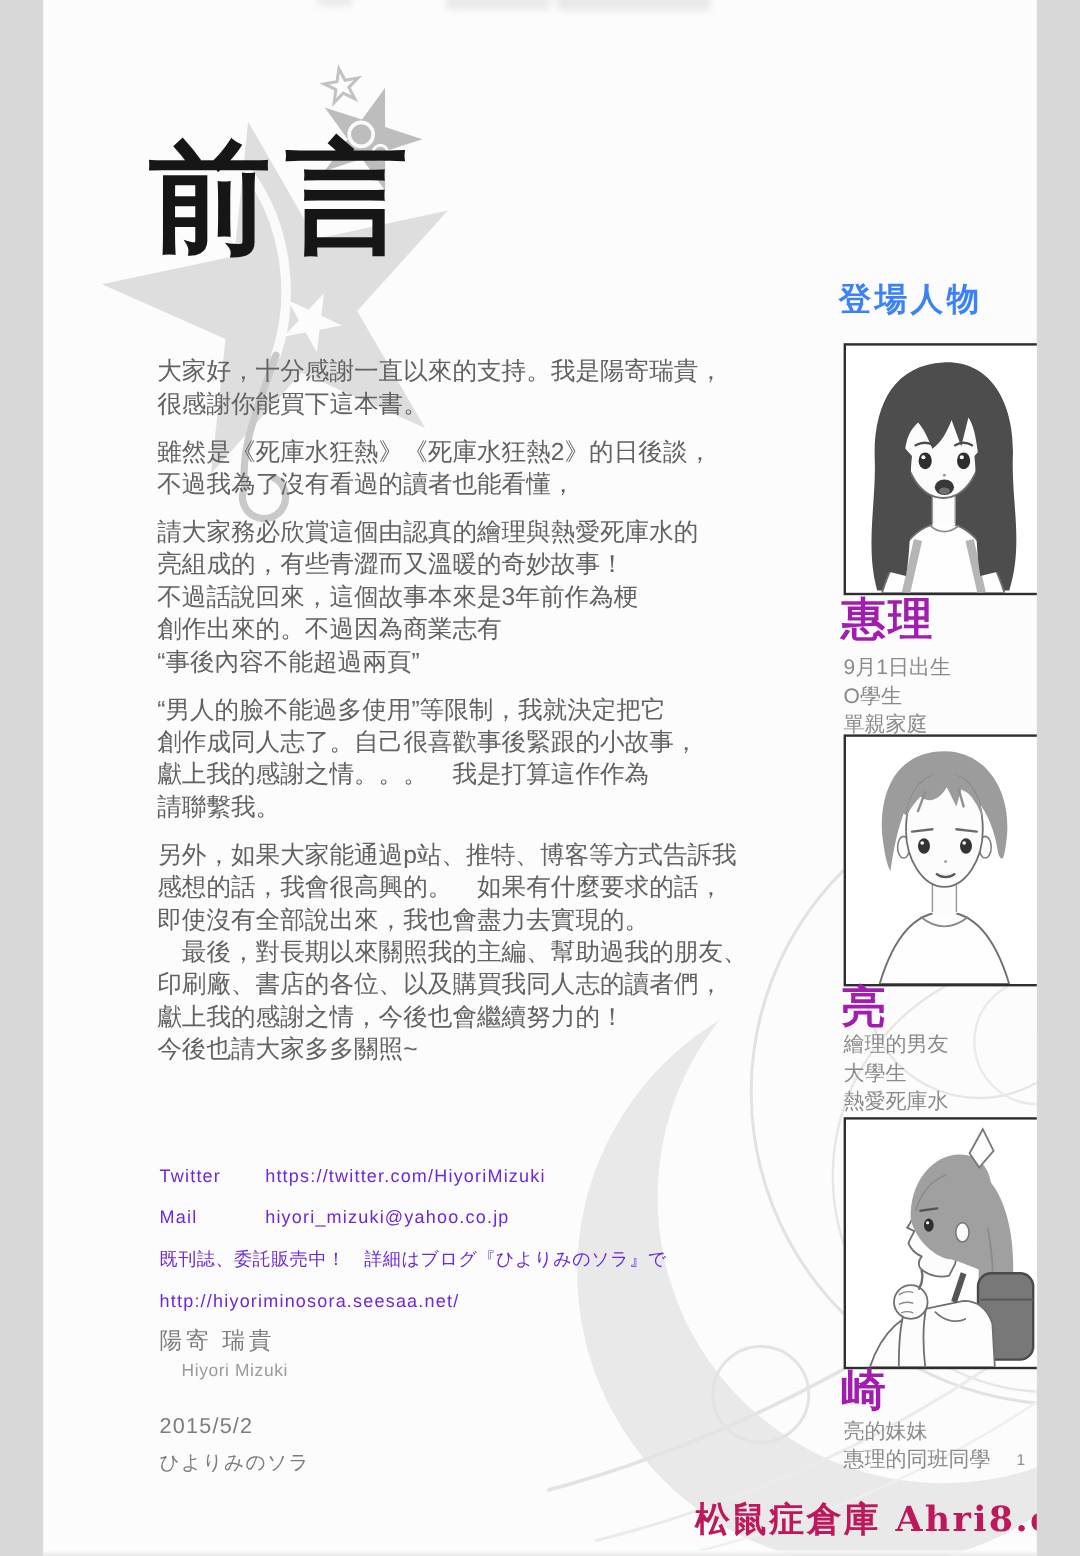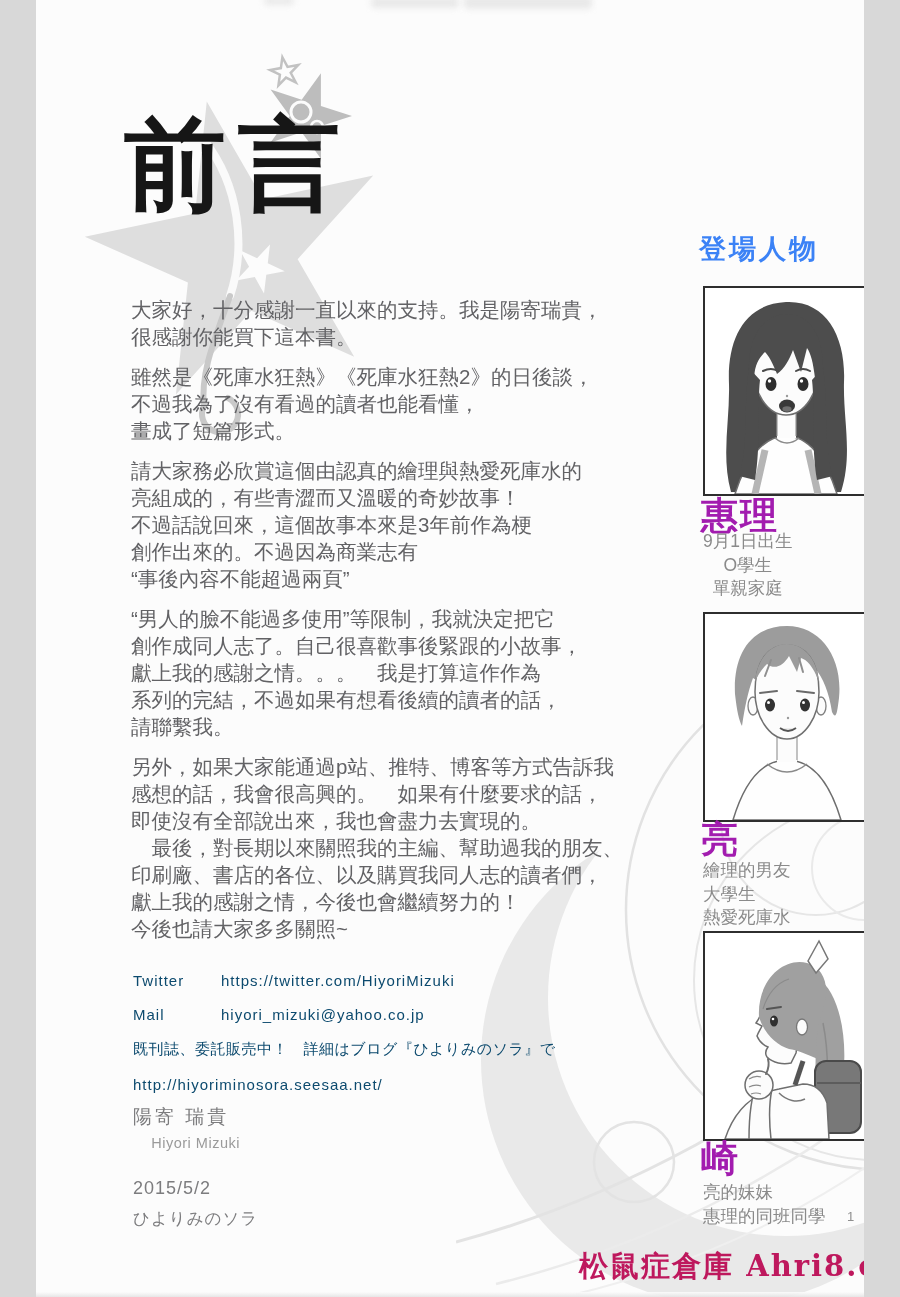--- a/index.html
+++ b/index.html
@@ -21,21 +21,21 @@
     font-size:102px; line-height:1.05; font-weight:900; color:#161616; letter-spacing:12px;
   }
   .body-text {
     position:absolute; left:95px; top:296px; width:530px; z-index:2;
     font-size:20.5px; line-height:27px; color:#626265; font-weight:500;
   }
   .para { margin-bottom:13px; }
   .bline { white-space:pre-wrap; }
 
   .contact { position:absolute; left:97px; top:972px; z-index:2;
-    font-size:15px; color:#0c4a6e; letter-spacing:1px; }
+    font-size:15px; color:#6d28d9; letter-spacing:1px; }
   .contact .crow { margin-bottom:17px; display:flex; }
   .contact .clabel { width:88px; flex:0 0 auto; }
   .contact .cnote { letter-spacing:.5px; }
 
   .author { position:absolute; left:97px; top:1104px; z-index:2; color:#7c7c7e; }
   .a-kanji { font-size:19px; letter-spacing:3px; }
   .a-romaji { font-size:14.5px; color:#9a9a9a; margin-top:5px; letter-spacing:.5px;text-align:center; }
   .a-date { font-size:18px; margin-top:27px; letter-spacing:1px; }
   .a-circle { font-size:16.5px; margin-top:9px; letter-spacing:1px; }
 
@@ -43,21 +43,21 @@
     font-size:27px; font-weight:600; color:#3b82f6; letter-spacing:3px; }
   .char-frame { position:absolute; left:667px; width:163px; height:206px; z-index:2;
     border:2px solid #2e2e2e; background:#fff; }
   .cf1 { top:286px; } .cf2 { top:612px; } .cf3 { top:931px; }
   .char-frame svg { display:block; width:100%; height:100%; }
   .char-name { position:absolute; left:665px; z-index:2;
     font-size:37px; font-weight:800; color:#a21caf; line-height:1; letter-spacing:2px; }
   .cn1 { top:497px; } .cn2 { top:821px; } .cn3 { top:1140px; }
   .char-details { position:absolute; left:667px; z-index:2;
     font-size:17.5px; line-height:23.5px; color:#8a8a8a; }
-  .cd1 { top:530px;text-align:center; } .cd2 { top:859px; } .cd3 { top:1181px; }
+  .cd1 { top:545px; } .cd2 { top:859px; } .cd3 { top:1181px; }
 
   .page-num { position:absolute; left:811px; top:1209px; z-index:2;
     font-size:13px; color:#8f8f8f; }
   .watermark { position:absolute; left:540px; top:1247px; width:356px; z-index:3;
     text-align:right; font-family:"DejaVu Serif","Liberation Serif",serif;
     font-size:29px; font-weight:600; color:#be185d; letter-spacing:2px; white-space:nowrap; }
 </style>
 </head>
 <body>
 
@@ -105,34 +105,32 @@
   <div class="title">前言</div>
 
   <div class="body-text">
       <div class="para">
         <div class="bline">大家好，十分感謝一直以來的支持。我是陽寄瑞貴，</div>
         <div class="bline">很感謝你能買下這本書。</div>
       </div>
       <div class="para">
         <div class="bline">雖然是《死庫水狂熱》《死庫水狂熱2》的日後談，</div>
         <div class="bline">不過我為了沒有看過的讀者也能看懂，</div>
-        <div class="bline">畫成了短篇形式。</div>
       </div>
       <div class="para">
         <div class="bline">請大家務必欣賞這個由認真的繪理與熱愛死庫水的</div>
         <div class="bline">亮組成的，有些青澀而又溫暖的奇妙故事！</div>
         <div class="bline">不過話說回來，這個故事本來是3年前作為梗</div>
         <div class="bline">創作出來的。不過因為商業志有</div>
         <div class="bline">“事後內容不能超過兩頁”</div>
       </div>
       <div class="para">
         <div class="bline">“男人的臉不能過多使用”等限制，我就決定把它</div>
         <div class="bline">創作成同人志了。自己很喜歡事後緊跟的小故事，</div>
         <div class="bline">獻上我的感謝之情。。。　我是打算這作作為</div>
-        <div class="bline">系列的完結，不過如果有想看後續的讀者的話，</div>
         <div class="bline">請聯繫我。</div>
       </div>
       <div class="para">
         <div class="bline">另外，如果大家能通過p站、推特、博客等方式告訴我</div>
         <div class="bline">感想的話，我會很高興的。　如果有什麼要求的話，</div>
         <div class="bline">即使沒有全部說出來，我也會盡力去實現的。</div>
         <div class="bline">　最後，對長期以來關照我的主編、幫助過我的朋友、</div>
         <div class="bline">印刷廠、書店的各位、以及購買我同人志的讀者們，</div>
         <div class="bline">獻上我的感謝之情，今後也會繼續努力的！</div>
         <div class="bline">今後也請大家多多關照~</div>

